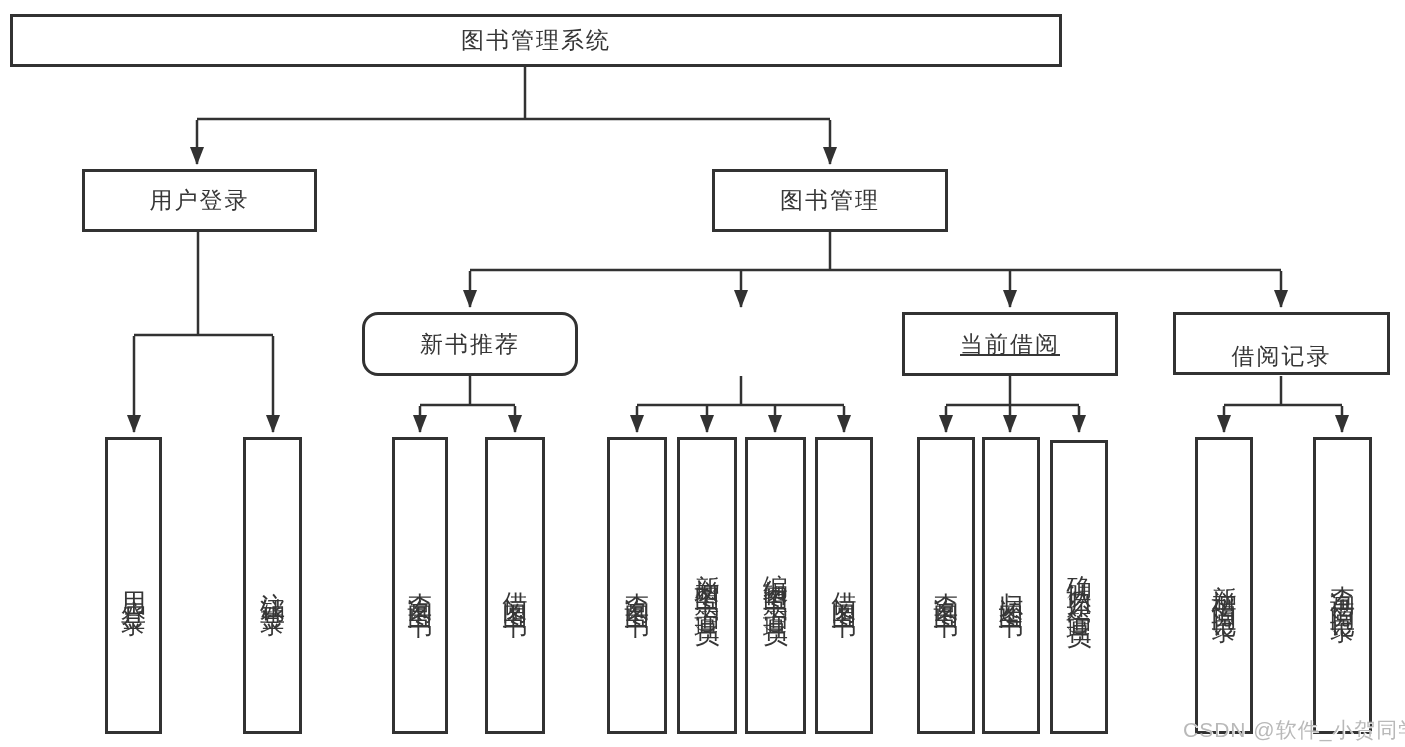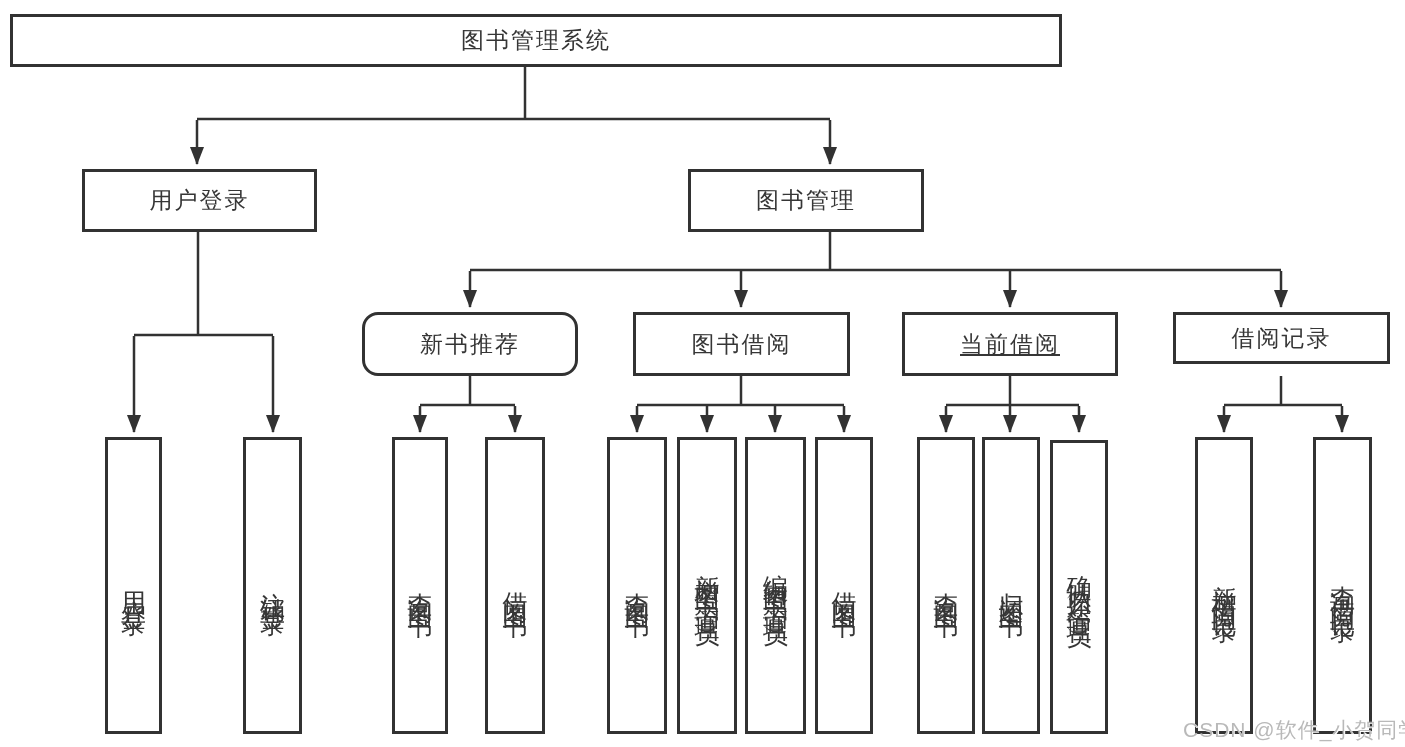--- a/index.html
+++ b/index.html
@@ -86,34 +86,31 @@
     </g>
   </svg>
 
   <div class="node h" style="left:10px;top:14px;width:1052px;height:53px;">
     <span>图书管理系统</span>
   </div>
 
   <div class="node h" style="left:82px;top:169px;width:235px;height:63px;">
     <span>用户登录</span>
   </div>
-  <div class="node h" style="left:688px;top:169px;width:236px;height:63px;">
+  <div class="node h" style="left:712px;top:169px;width:236px;height:63px;">
     <span>图书管理</span>
   </div>
 
   <div class="node h" style="left:362px;top:312px;width:216px;height:64px;border-radius:16px;">
     <span>新书推荐</span>
   </div>
-  <div class="node h" style="left:633px;top:312px;width:217px;height:64px;">
-    <span>图书借阅</span>
-  </div>
   <div class="node h" style="left:902px;top:312px;width:216px;height:64px;text-decoration:underline;">
     <span>当前借阅</span>
   </div>
-  <div class="node h" style="left:1173px;top:312px;width:217px;height:52px;">
+  <div class="node h" style="left:1173px;top:312px;width:217px;height:63px;align-items:flex-end;">
     <span>借阅记录</span>
   </div>
 
   <div class="node v" style="left:105px;top:437px;width:57px;height:297px;">
     <span>用户登录</span>
   </div>
   <div class="node v" style="left:243px;top:437px;width:59px;height:297px;">
     <span>注销登录</span>
   </div>
 

